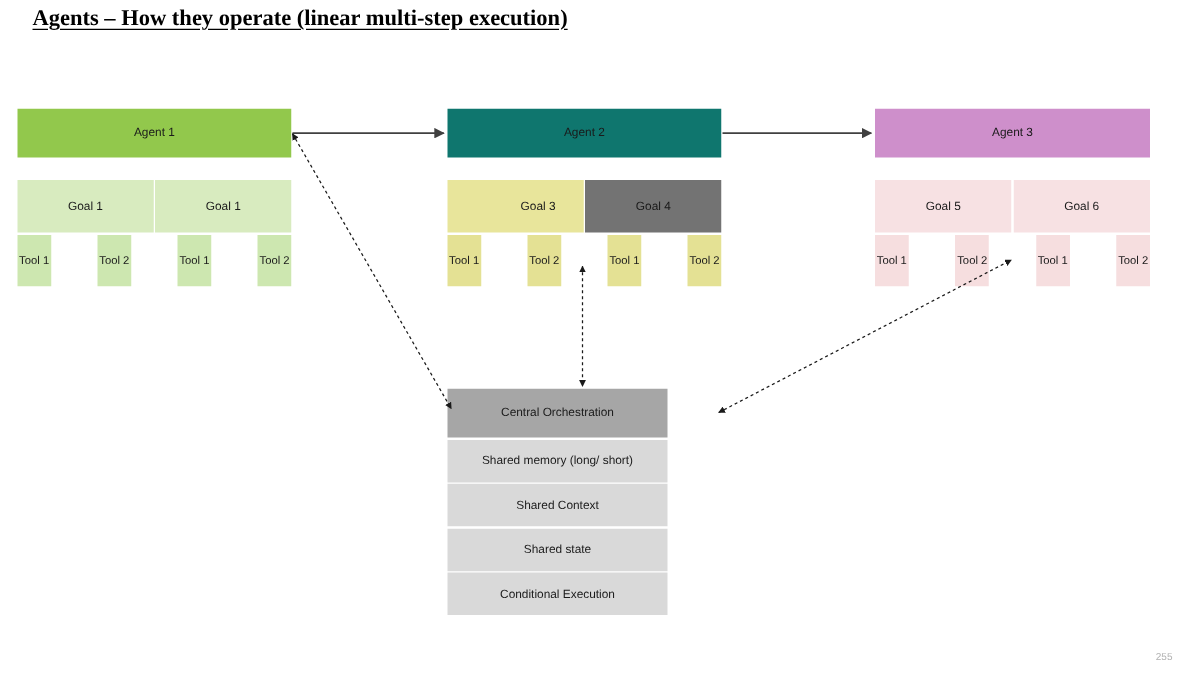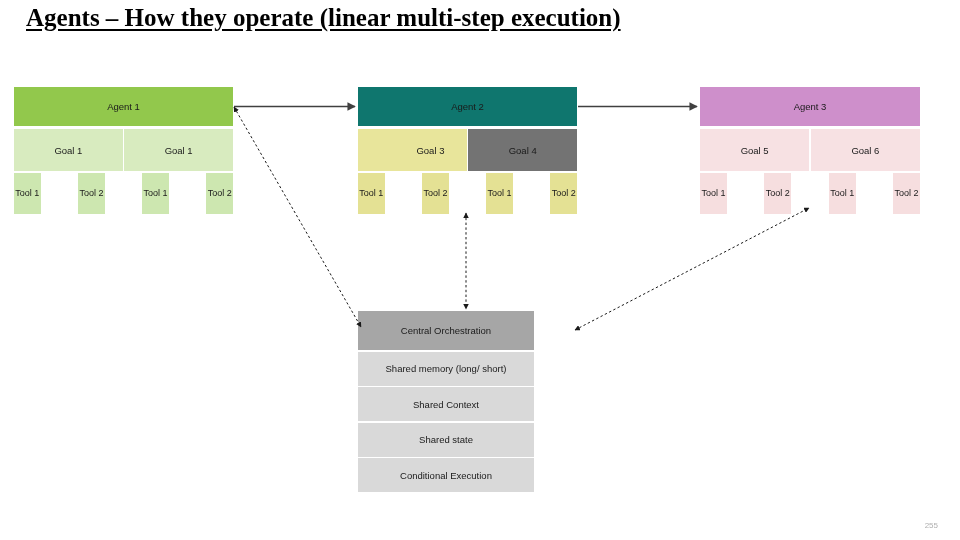--- a/index.html
+++ b/index.html
@@ -20,21 +20,21 @@
     height: 540px;
   }
 
   
   #slide-title {
     position: absolute;
     left: 26px;
     top: 4px;
     font-family: "Liberation Serif", serif;
     font-weight: bold;
-    font-size: 25px;
+    font-size: 18px;
     color: #000000;
     text-decoration: underline;
     text-underline-offset: 3px;
     white-space: nowrap;
     letter-spacing: 0px;
   }
 
   
   .agent-card {
     position: absolute;
@@ -45,21 +45,21 @@
     display: flex;
     align-items: center;
     justify-content: center;
     font-size: 9.5px;
     color: #1a1a1a;
     box-sizing: border-box;
   }
   .goal-row {
     display: flex;
     height: 42px;
-    margin-top: 3px;
+    margin-top: 18px;
   }
   .goal-cell {
     flex: 1 1 50%;
     display: flex;
     align-items: center;
     justify-content: center;
     font-size: 9.5px;
     color: #1a1a1a;
     box-sizing: border-box;
   }

